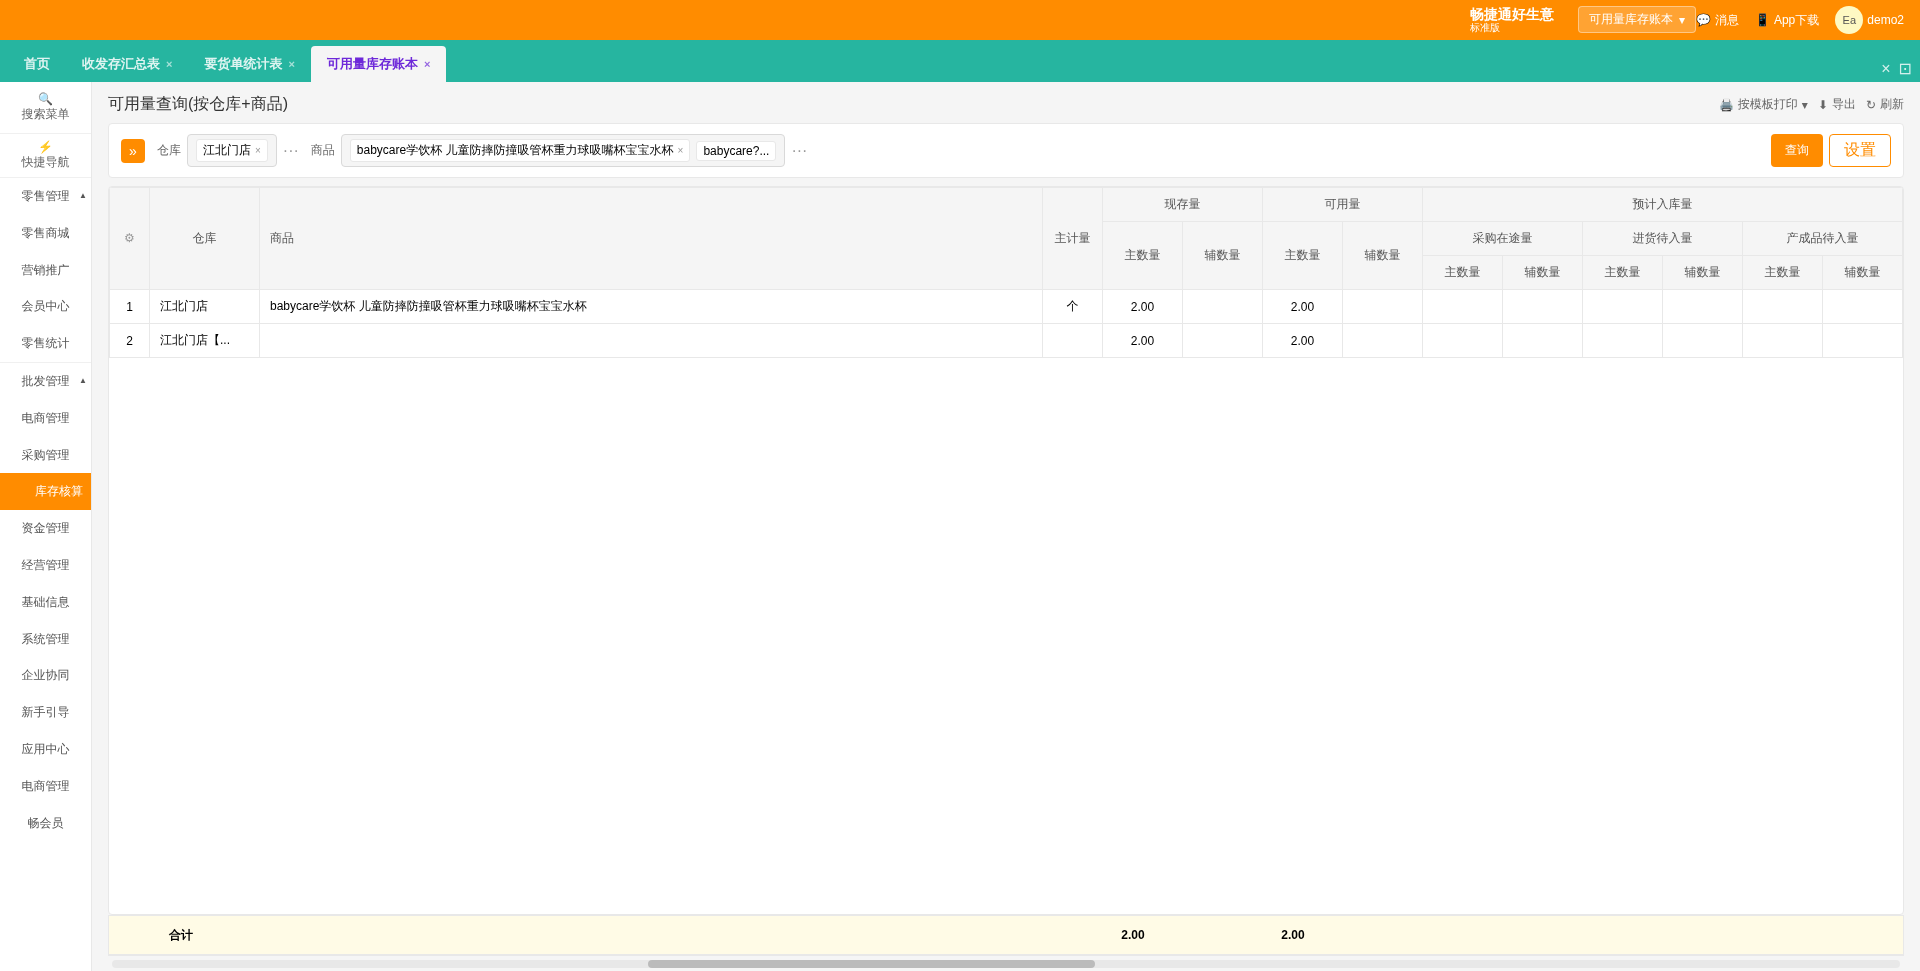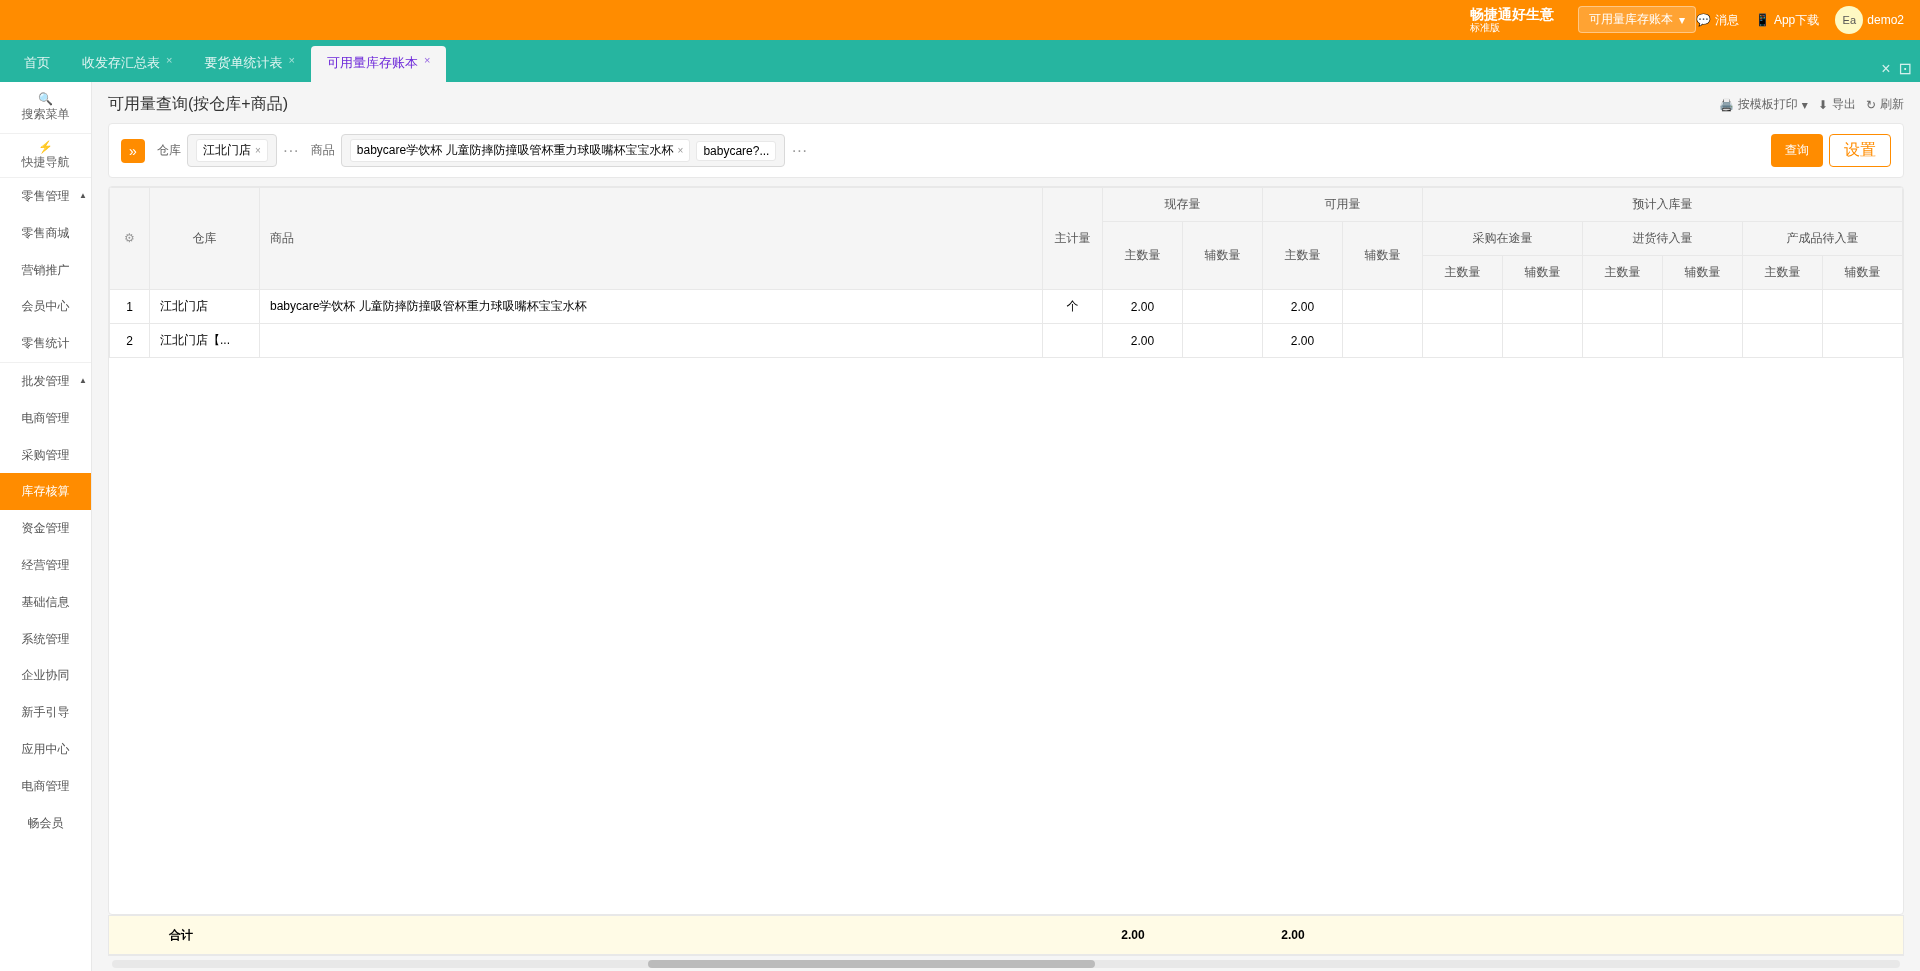--- a/index.html
+++ b/index.html
@@ -41,23 +41,24 @@
       align-items: flex-end;
       padding: 0 8px;
       flex-shrink: 0;
     }
     .nav-tab {
       padding: 8px 16px;
       font-size: 13px;
       color: rgba(255,255,255,0.85);
       cursor: pointer;
       border-radius: 4px 4px 0 0;
-      display: flex; align-items: flex-start; gap: 6px;
+      display: flex; align-items: center; gap: 6px;
       height: 36px;
       white-space: nowrap;
+      font-weight: bold;
     }
     .nav-tab.active {
       background: #f5f5f5;
       color: #6d28d9;
     }
     .nav-tab .close-x { font-size: 11px; opacity: 0.7; }
     .nav-tabs-right { margin-left: auto; display: flex; align-items: center; gap: 8px; padding-bottom: 4px; }
     .nav-tab-ctrl { color: white; font-size: 16px; cursor: pointer; opacity: 0.8; }
 
     
@@ -92,21 +93,21 @@
     .sidebar-item {
       padding: 10px 8px;
       font-size: 12px;
       color: #555;
       cursor: pointer;
       display: flex; flex-direction: column; align-items: center;
       text-align: center;
       line-height: 1.4;
       position: relative;
     }
-    .sidebar-item.active { background: #ff8c00; color: white; }
+    .sidebar-item.active { background: #ff8c00; color: white; align-items: flex-end; }
     .sidebar-item.has-arrow::after {
       content: '▲';
       font-size: 8px;
       position: absolute;
       right: 4px;
       top: 50%;
       transform: translateY(-50%);
     }
     .sidebar-divider { height: 1px; background: #f0f0f0; margin: 0; }
 

